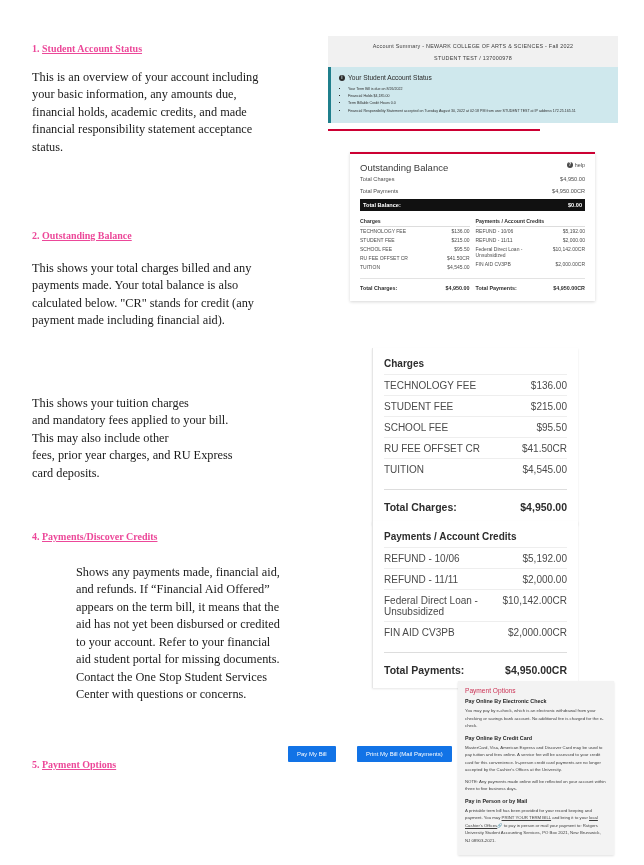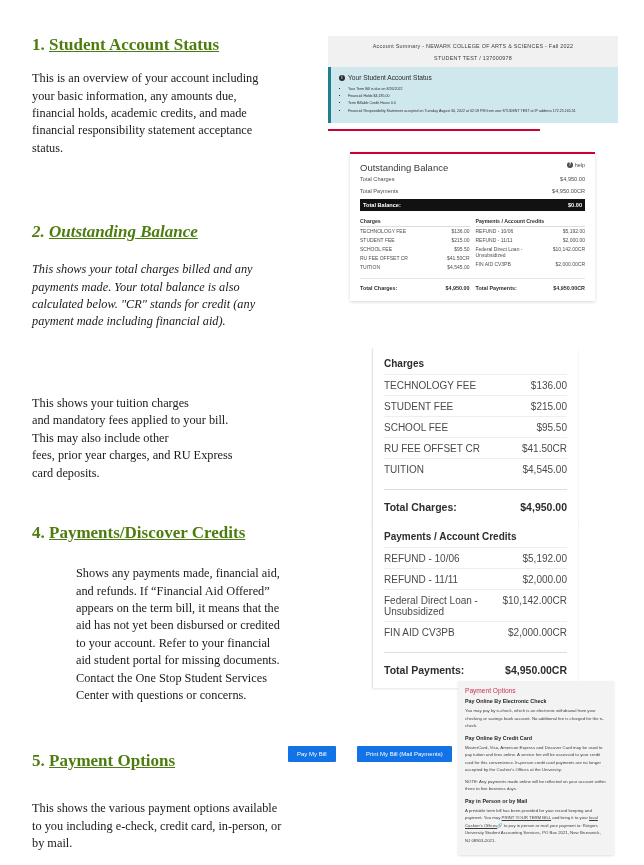--- a/index.html
+++ b/index.html
@@ -11,25 +11,25 @@
     width: 644px;
     height: 865px;
     position: relative;
     font-family: "Liberation Serif", serif;
     overflow: hidden;
   }
 
   
   .note { position: absolute; left: 32px; width: 250px; }
   .note-head {
-    color: #4d7c0f;
+    color: #ec4899;
     font-weight: bold;
-    font-size: 17px;
+    font-size: 10px;
     font-family: "Liberation Serif", serif;
-    margin: 8px 0 4px 0;
+    margin: 16px 0 4px 0;
     line-height: 1.3;
   }
   .note-head .num { text-decoration: none; }
   .note-head .ttl { text-decoration: underline; }
   .note-body {
     color: #1a1a1a;
     font-size: 12.3px;
     line-height: 1.42;
     font-family: "Liberation Serif", serif;
     margin: 0;
@@ -153,21 +153,21 @@
 <body>
 
 <div class="note" id="note-1" style="top:26px;">
   <p class="note-head">
     <span class="num">1.</span>
     <span class="ttl">Student Account Status</span>
   </p>
   <p class="note-body" style="margin-top:14px;">This is an overview of your account including your basic information, any amounts due, financial holds, academic credits, and made financial responsibility statement acceptance status.</p>
 </div>
 
-<div class="note" id="note-2" style="top:213px;font-style:italic;">
+<div class="note" id="note-2" style="top:213px;">
   <p class="note-head">
     <span class="num">2.</span>
     <span class="ttl">Outstanding Balance</span>
   </p>
   <p class="note-body" style="margin-top:18px;">This shows your total charges billed and any payments made. Your total balance is also calculated below. "CR" stands for credit (any payment made including financial aid).</p>
 </div>
 
 <div class="note" id="note-3" style="top:353px;">
   <p class="note-body" style="margin-top:42px; white-space:pre-line;">This shows your tuition charges
 and mandatory fees applied to your bill.
@@ -182,21 +182,20 @@
     <span class="ttl">Payments/Discover Credits</span>
   </p>
   <p class="note-body" style="margin-top:21px;margin-left:44px;">Shows any payments made, financial aid, and refunds. If “Financial Aid Offered” appears on the term bill, it means that the aid has not yet been disbursed or credited to your account. Refer to your financial aid student portal for missing documents. Contact the One Stop Student Services Center with questions or concerns.</p>
 </div>
 
 <div class="note" id="note-5" style="top:742px;">
   <p class="note-head">
     <span class="num">5.</span>
     <span class="ttl">Payment Options</span>
   </p>
-  <p class="note-body" style="margin-top:28px;">This shows the various payment options available to you including e-check, credit card, in-person, or by mail.</p>
 </div>
 
 <div class="shot" id="panel-status">
   <div class="sum-head">
     <div class="sum-line1">Account Summary - NEWARK COLLEGE OF ARTS &amp; SCIENCES - Fall 2022</div>
     <div class="sum-line2">STUDENT TEST / 137000978</div>
   </div>
   <div class="status-box">
     <div class="status-title">
       <span class="info-dot">i</span>

